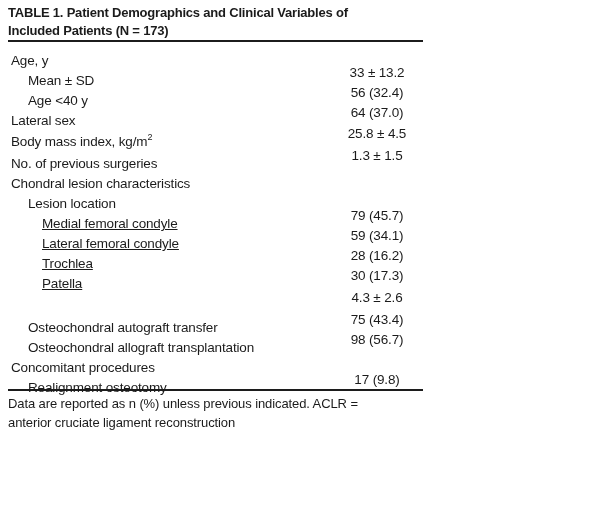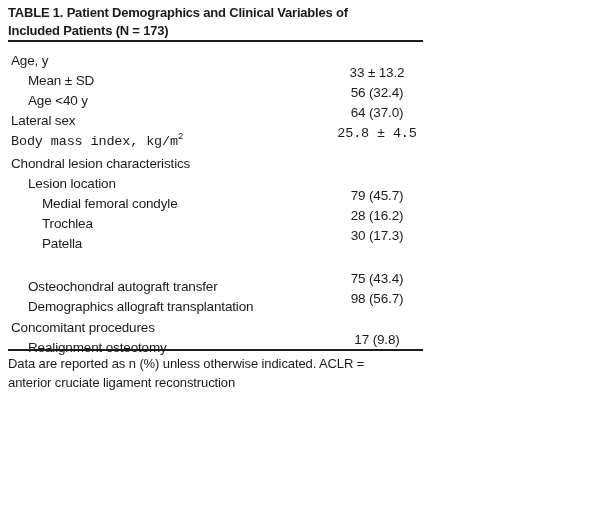--- a/index.html
+++ b/index.html
@@ -32,25 +32,25 @@
   .rule-bottom { border-top: 2px solid #1c1c1c; }
   .tbody { padding: 0; }
   .row {
     position: relative;
     height: 20.1px;
     display: flex;
     align-items: center;
     font-size: 13.5px;
     letter-spacing: -0.15px;
   }
-  .row.tall { height: 23px; font-family: Liberation Mono, monospace; }
+  .row.tall { height: 23px; }
   .label { white-space: nowrap; margin-top: 16px; }
   .label.ind0 { padding-left: 3px; }
   .label.ind1 { padding-left: 20px; text-align: center; }
-  .label.ind2 { padding-left: 34px; }
+  .label.ind2 { padding-left: 34px; text-decoration: underline; }
   .label sup {
     font-size: 9px;
     line-height: 0;
     position: relative;
     top: -1px;
   }
   .value {
     position: absolute;
     left: 300px;
     width: 138px;
@@ -93,60 +93,69 @@
   </div>
         <div class="row">
     <div class="label ind0">Lateral sex</div>
     <div class="value">64 (37.0)</div>
   </div>
         <div class="row tall">
     <div class="label ind0">Body mass index, kg/m<sup>2</sup></div>
     <div class="value">25.8 ± 4.5</div>
   </div>
         <div class="row">
+    <div class="label ind0">No. of previous surgeries</div>
+    <div class="value">1.3 ± 1.5</div>
+  </div>
+        <div class="row">
     <div class="label ind0">Chondral lesion characteristics</div>
     <div class="value"></div>
   </div>
         <div class="row">
     <div class="label ind1">Lesion location</div>
     <div class="value"></div>
   </div>
         <div class="row">
     <div class="label ind2">Medial femoral condyle</div>
     <div class="value">79 (45.7)</div>
   </div>
         <div class="row">
+    <div class="label ind2">Lateral femoral condyle</div>
+    <div class="value">59 (34.1)</div>
+  </div>
+        <div class="row">
     <div class="label ind2">Trochlea</div>
     <div class="value">28 (16.2)</div>
   </div>
         <div class="row">
     <div class="label ind2">Patella</div>
     <div class="value">30 (17.3)</div>
   </div>
         <div class="row tall">
+    <div class="value">4.3 ± 2.6</div>
   </div>
         <div class="row">
     <div class="label ind1">Osteochondral autograft transfer</div>
     <div class="value">75 (43.4)</div>
   </div>
         <div class="row">
-    <div class="label ind1">Demographics allograft transplantation</div>
+    <div class="label ind1">Osteochondral allograft transplantation</div>
     <div class="value">98 (56.7)</div>
   </div>
         <div class="row">
     <div class="label ind0">Concomitant procedures</div>
     <div class="value"></div>
   </div>
         <div class="row">
     <div class="label ind1">Realignment osteotomy</div>
     <div class="value">17 (9.8)</div>
   </div>
       </div>
 
     <div class="rule rule-bottom"></div>
 
     <div class="footnote">
-      <div>Data are reported as n (%) unless otherwise indicated. ACLR =</div>
+      <div>Data are reported as n (%) unless previous indicated. ACLR =</div>
       <div>anterior cruciate ligament reconstruction</div>
     </div>
 
   </div>
 </div>
 
 </body></html>

